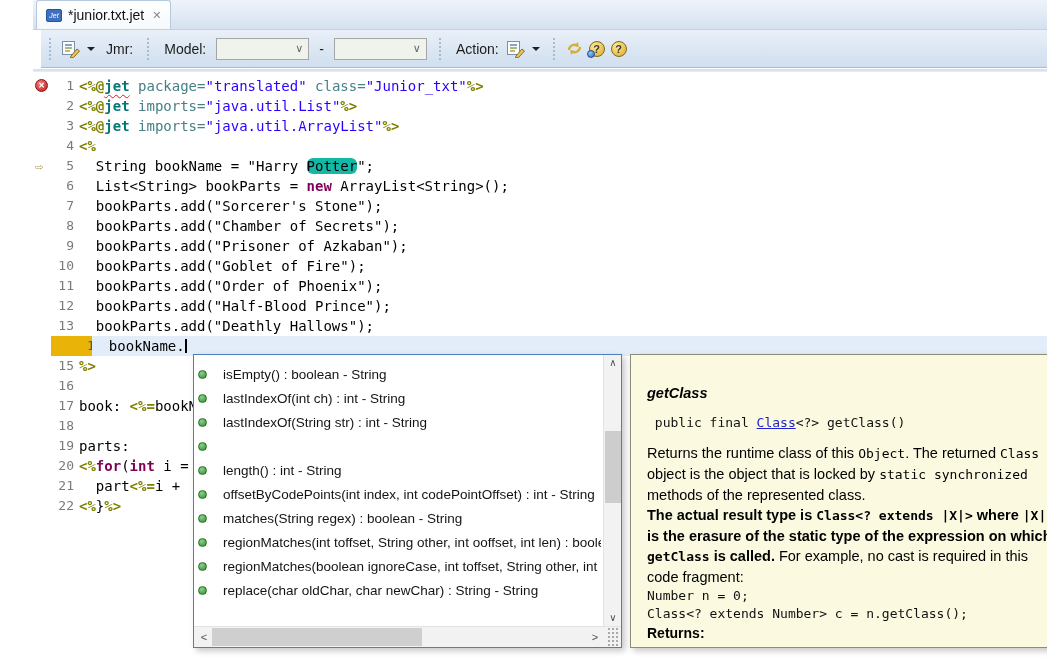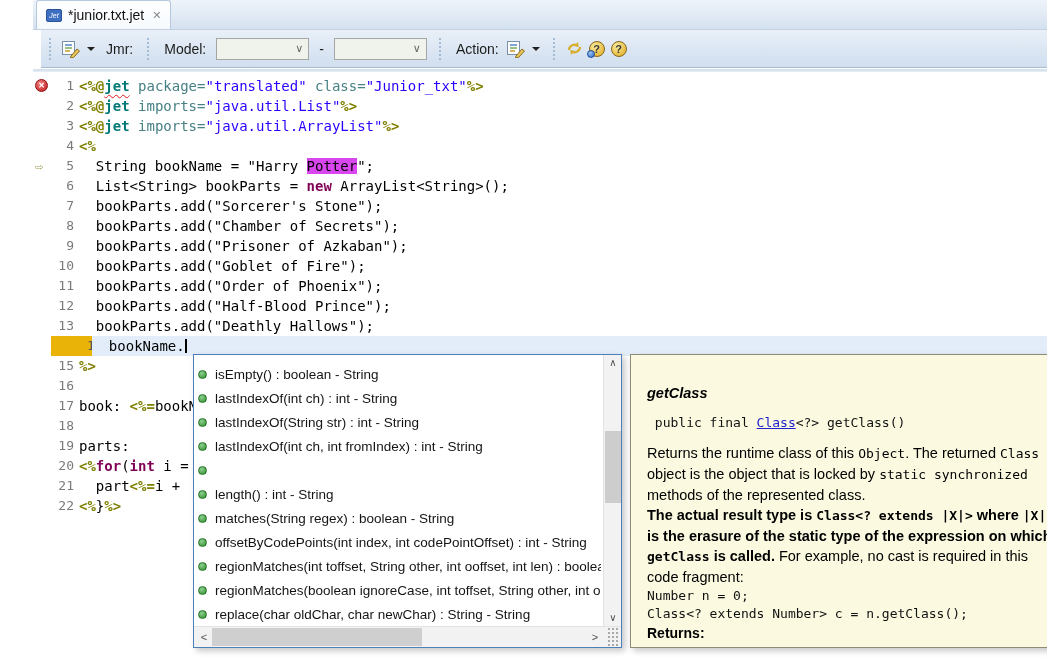--- a/index.html
+++ b/index.html
@@ -63,31 +63,31 @@
   .ltext { flex:1 1 auto; font-size:14px; color:#000; }
   .cl.cur .ltext { background:#E3EDFA; }
   .caret { display:inline-block; width:2px; height:14px; background:#000;
            vertical-align:-2px; }
   .d { color:var(--delim,#808000); font-weight:bold; }
   .t { color:var(--dir,#007878); font-weight:bold; }
   .a { color:var(--attr,#478085); }
   .s { color:var(--str,#2A00FF); }
   .k { color:var(--kw,#7F0055); font-weight:bold; }
   .p { color:#000; }
-  .hl { background:#d946ef; }
+  .hl { background:#14b8a6;border-radius:6px; }
   .sq { text-decoration:underline; text-decoration-style:wavy;
         text-decoration-color:#E01818; text-decoration-thickness:1px;
         text-underline-offset:3px; }
 
   
   .comp { position:absolute; left:160px; top:354px; width:429px; height:294px;
           background:#fff; border:1px solid #4D7FB9;
           box-shadow:3px 3px 6px rgba(0,0,0,.22); z-index:5; }
   .comp-list { position:absolute; left:4px; top:7px; right:20px; bottom:23px; overflow:hidden; }
-  .comp-item { height:24px; display:flex; align-items:center; gap:8px;
+  .comp-item { height:24px; display:flex; align-items:center; gap:16px;
                white-space:nowrap; overflow:hidden; cursor:default; }
   .bullet { width:9px; height:9px; flex:0 0 9px; border-radius:50%;
             background:radial-gradient(circle at 35% 30%, #8ED08E, var(--method-bullet,#2E8F2E));
             border:1px solid #237023; }
   .comp-item .lbl { font-size:13.5px; color:#141414; }
   .vscroll { position:absolute; top:0; right:0; width:18px; bottom:21px;
              background:#F2F2F2; border-left:1px solid #E2E2E2; }
   .vscroll .arr { position:absolute; left:0; width:18px; height:16px; color:#505050;
                   font-size:10px; text-align:center; line-height:16px; }
   .vscroll .up { top:0; } .vscroll .dn { bottom:0; }
@@ -233,36 +233,32 @@
         <div class="comp-item">
           <span class="bullet"></span>
           <span class="lbl">lastIndexOf(int ch) : int - String</span>
         </div>
         <div class="comp-item">
           <span class="bullet"></span>
           <span class="lbl">lastIndexOf(String str) : int - String</span>
         </div>
         <div class="comp-item">
           <span class="bullet"></span>
-          <span class="lbl">lastIndexOf(int ch, int fromIndex) : int - String</span>
-        </div>
-        <div class="comp-item">
-          <span class="bullet"></span>
         </div>
         <div class="comp-item">
           <span class="bullet"></span>
           <span class="lbl">length() : int - String</span>
         </div>
         <div class="comp-item">
           <span class="bullet"></span>
+          <span class="lbl">offsetByCodePoints(int index, int codePointOffset) : int - String</span>
+        </div>
+        <div class="comp-item">
+          <span class="bullet"></span>
           <span class="lbl">matches(String regex) : boolean - String</span>
-        </div>
-        <div class="comp-item">
-          <span class="bullet"></span>
-          <span class="lbl">offsetByCodePoints(int index, int codePointOffset) : int - String</span>
         </div>
         <div class="comp-item">
           <span class="bullet"></span>
           <span class="lbl">regionMatches(int toffset, String other, int ooffset, int len) : boolean - String</span>
         </div>
         <div class="comp-item">
           <span class="bullet"></span>
           <span class="lbl">regionMatches(boolean ignoreCase, int toffset, String other, int ooffset, int len) : boolean - String</span>
         </div>
         <div class="comp-item">

